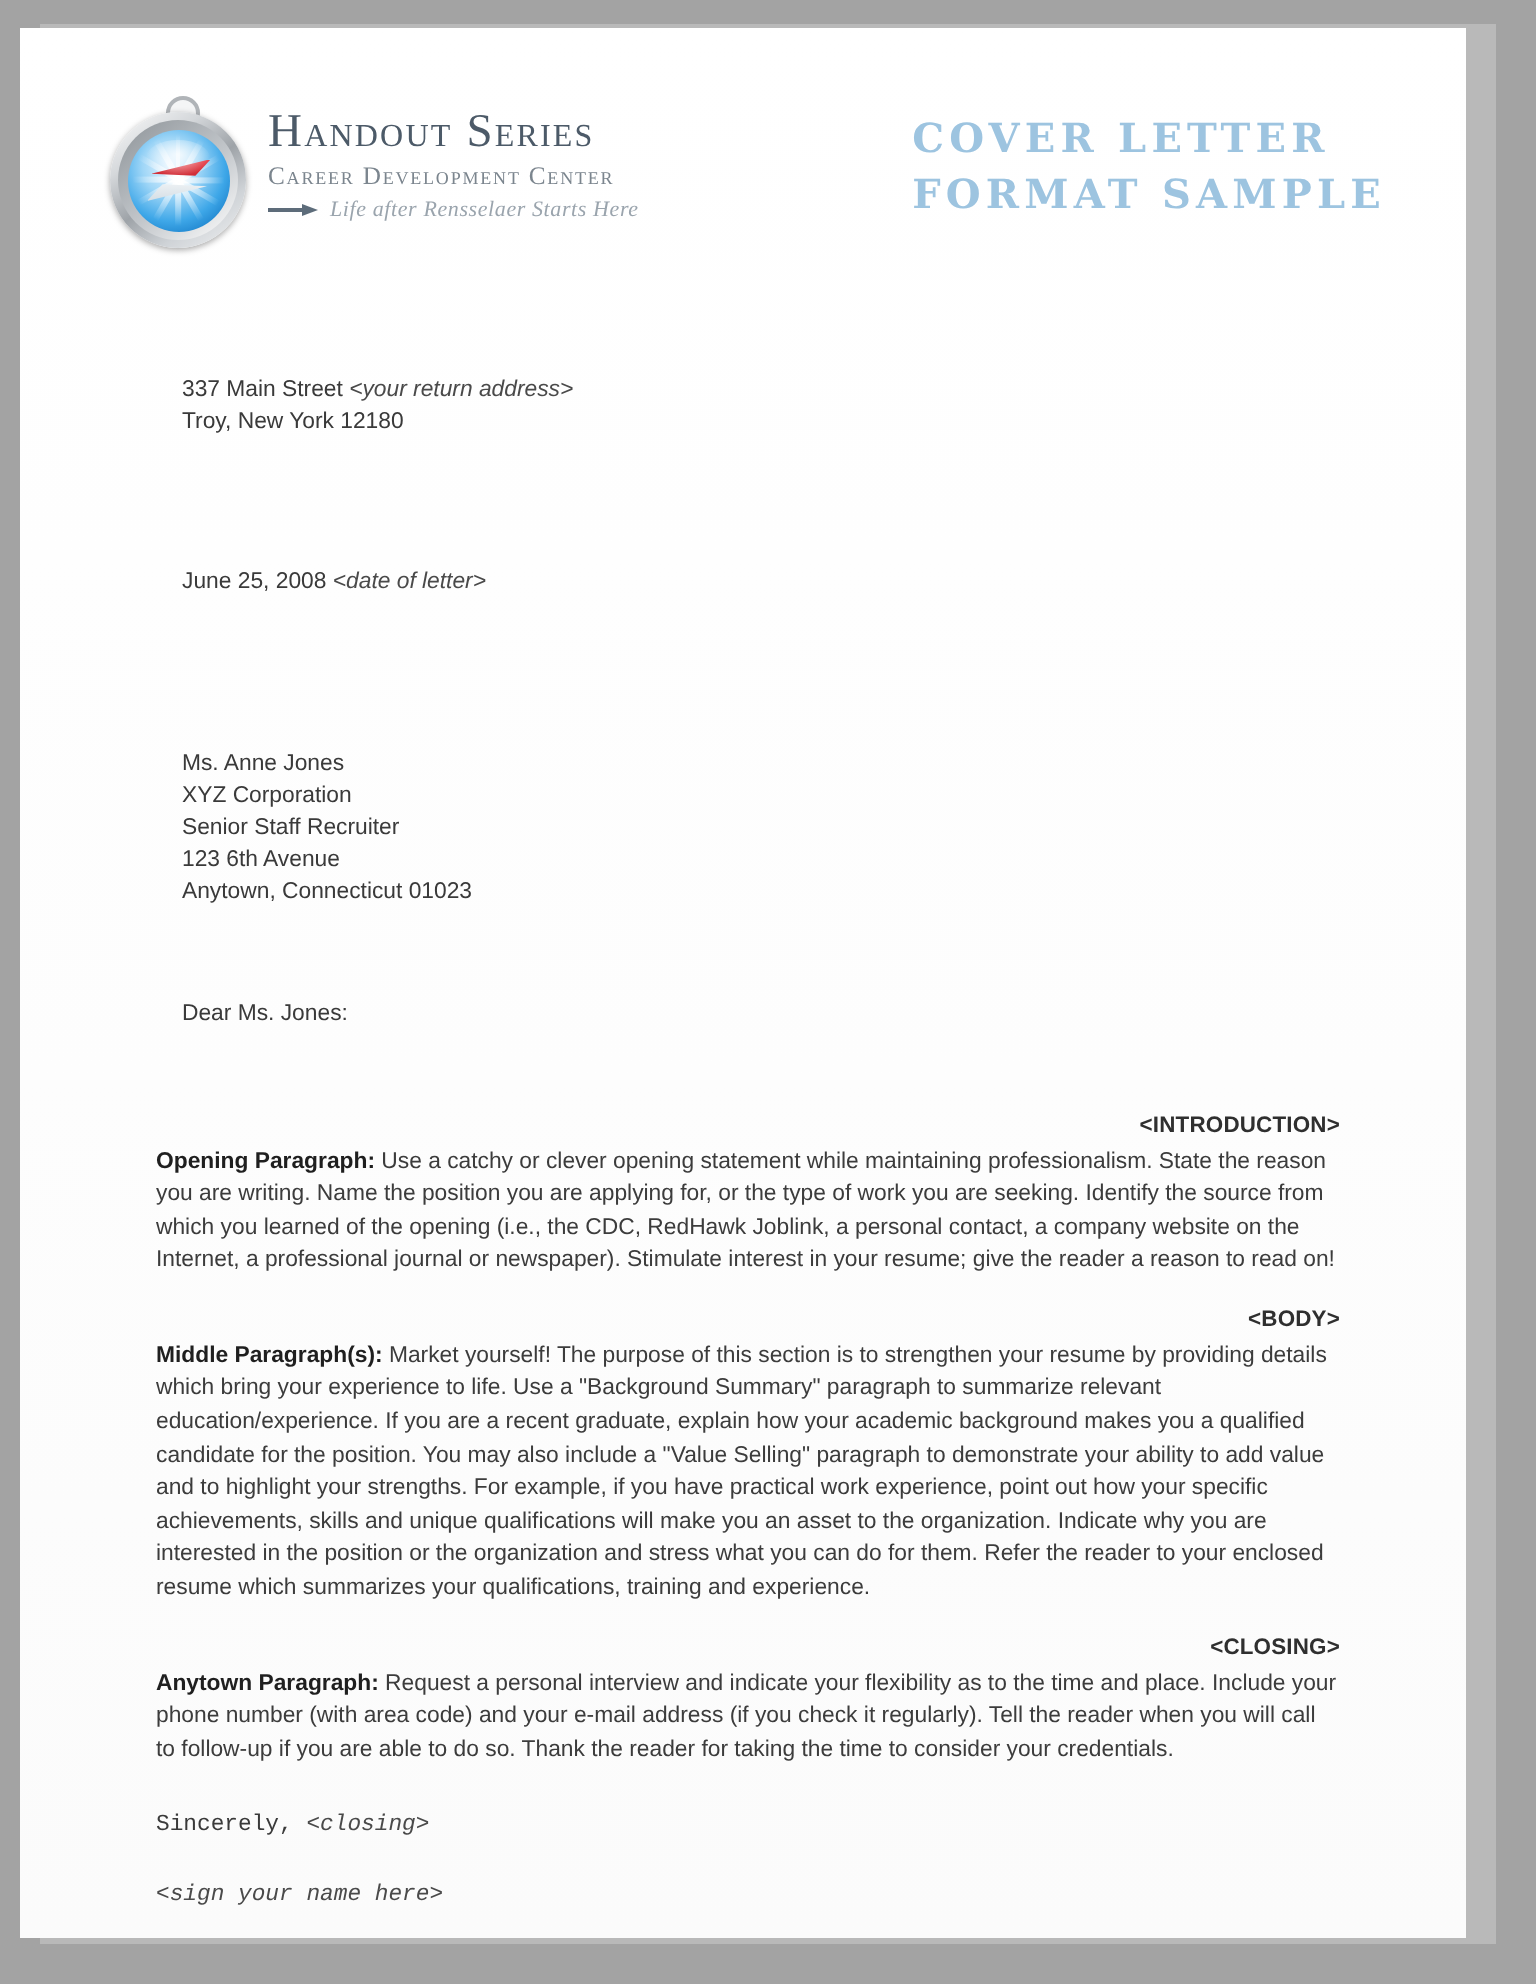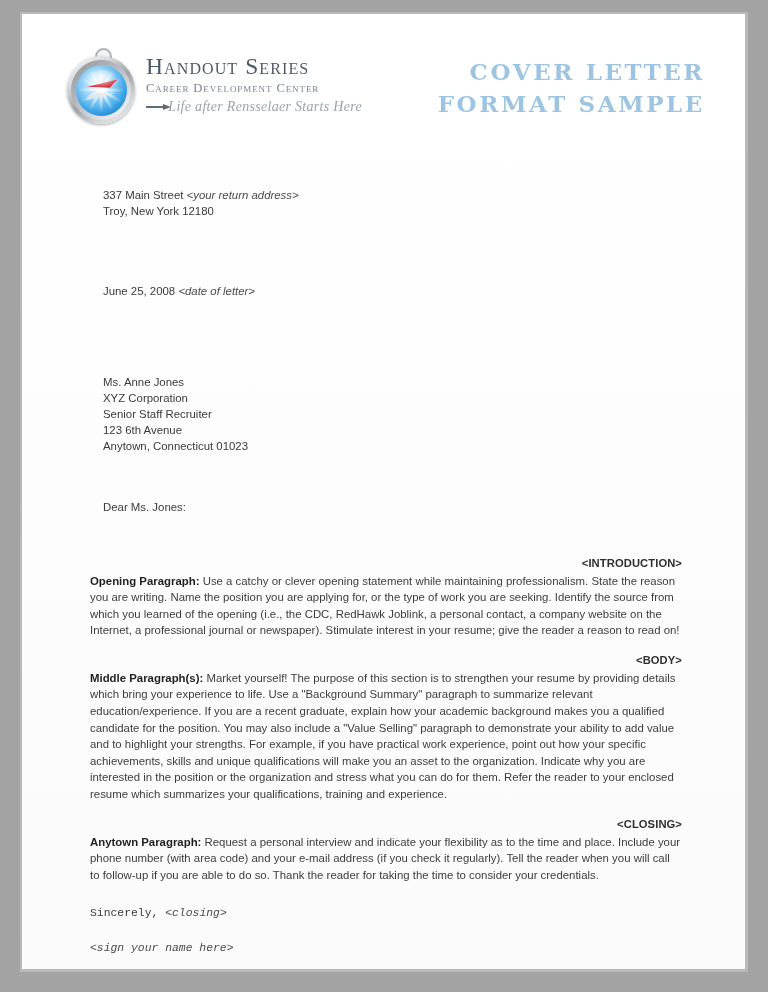--- a/index.html
+++ b/index.html
@@ -19,21 +19,21 @@
   .page-shadow {
     position: absolute;
     left: 20px;
     top: 12px;
     width: 728px;
     height: 960px;
     background: #b9b9b9;
   }
   .page {
     position: absolute;
-    left: 22px;
+    left: 10px;
     top: 14px;
     width: 723px;
     height: 955px;
     background: #f0abfc;
     box-shadow: 0 0 0 1px #e8e8e8 inset;
     overflow: hidden;
   }
   .page-inner {
     position: absolute;
     left: 0; top: 0; right: 0; bottom: 0;
@@ -200,34 +200,34 @@
     position: absolute;
     left: 17px;
     top: .5px;
     border-left: 8px solid #5d6c7a;
     border-top: 3.4px solid transparent;
     border-bottom: 3.4px solid transparent;
   }
   .brand-tagline {
     font-family: "Liberation Serif", serif;
     font-style: italic;
-    font-size: 14px;
+    font-size: 11px;
     color: #9aa4ad;
     letter-spacing: .3px;
   }
 
   
   .doc-title {
     position: absolute;
     right: 40px;
     top: 42px;
-    text-align: right;
+    text-align: left;
     font-family: "DejaVu Serif", serif;
     font-weight: bold;
-    font-size: 23px;
+    font-size: 20px;
     line-height: 1.38;
     letter-spacing: 2.6px;
     color: #9dc4e0;
     white-space: nowrap;
   }
 
   
   .letter {
     position: absolute;
     left: 68px;

